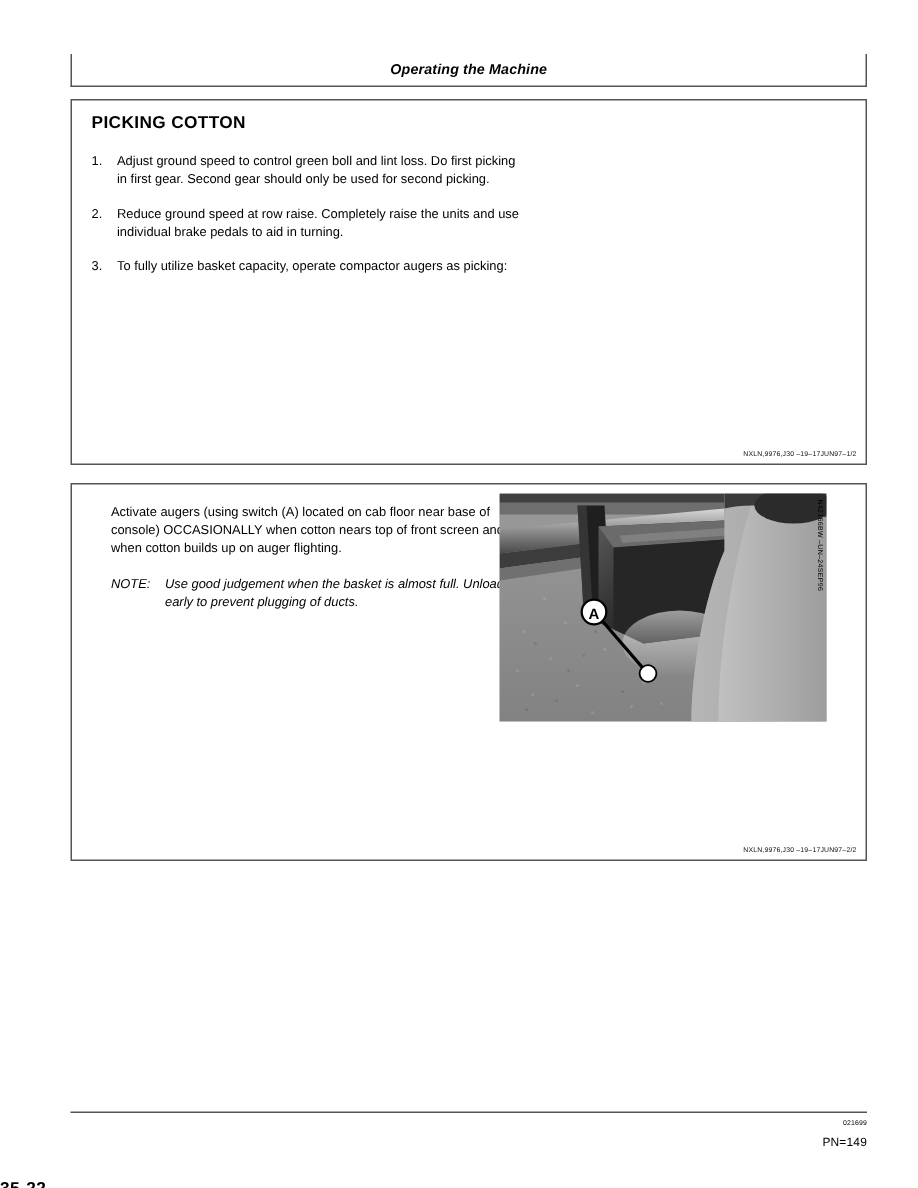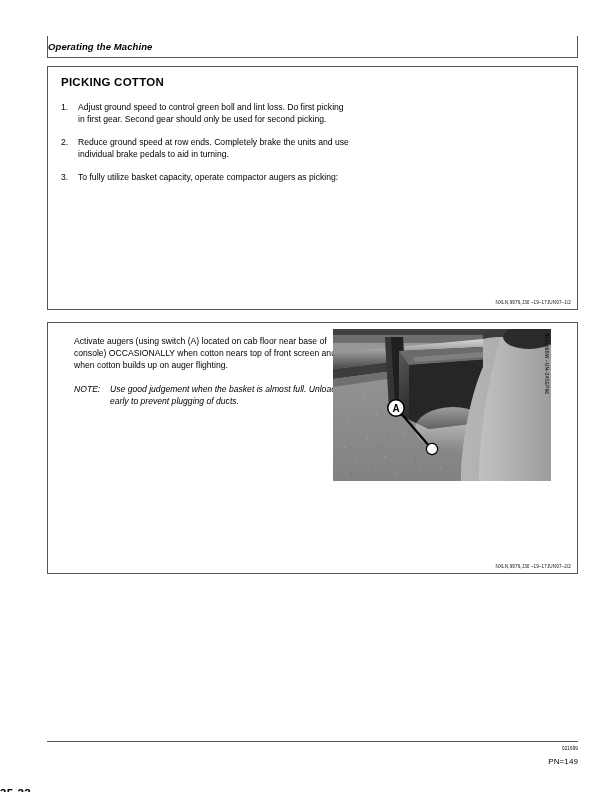--- a/index.html
+++ b/index.html
@@ -26,21 +26,21 @@
     border-left: 1px solid #555;
     border-right: 1px solid #555;
     border-bottom: 1px solid #555;
     box-sizing: border-box;
   }
   #header-title {
     position: absolute;
     left: 0;
     right: 0;
     top: 5px;
-    text-align: left;
+    text-align: center;
     font-size: 9.5px;
     font-style: italic;
     font-weight: bold;
     letter-spacing: 0.1px;
   }
 
   
   .panel {
     position: absolute;
     box-sizing: border-box;
@@ -211,21 +211,21 @@
 
   <div id="steps-list">
 
     <div class="step-row">
       <div class="step-num">1.</div>
       <div class="step-text">Adjust ground speed to control green boll and lint loss. Do first picking in first gear. Second gear should only be used for second picking.</div>
     </div>
 
     <div class="step-row">
       <div class="step-num">2.</div>
-      <div class="step-text">Reduce ground speed at row ends. Completely brake the units and use individual brake pedals to aid in turning.</div>
+      <div class="step-text">Reduce ground speed at row raise. Completely raise the units and use individual brake pedals to aid in turning.</div>
     </div>
 
     <div class="step-row">
       <div class="step-num">3.</div>
       <div class="step-text">To fully utilize basket capacity, operate compactor augers as picking:</div>
     </div>
 
   </div>
 
   <div class="article-ref">NXLN,9976,J30   –19–17JUN97–1/2</div>

